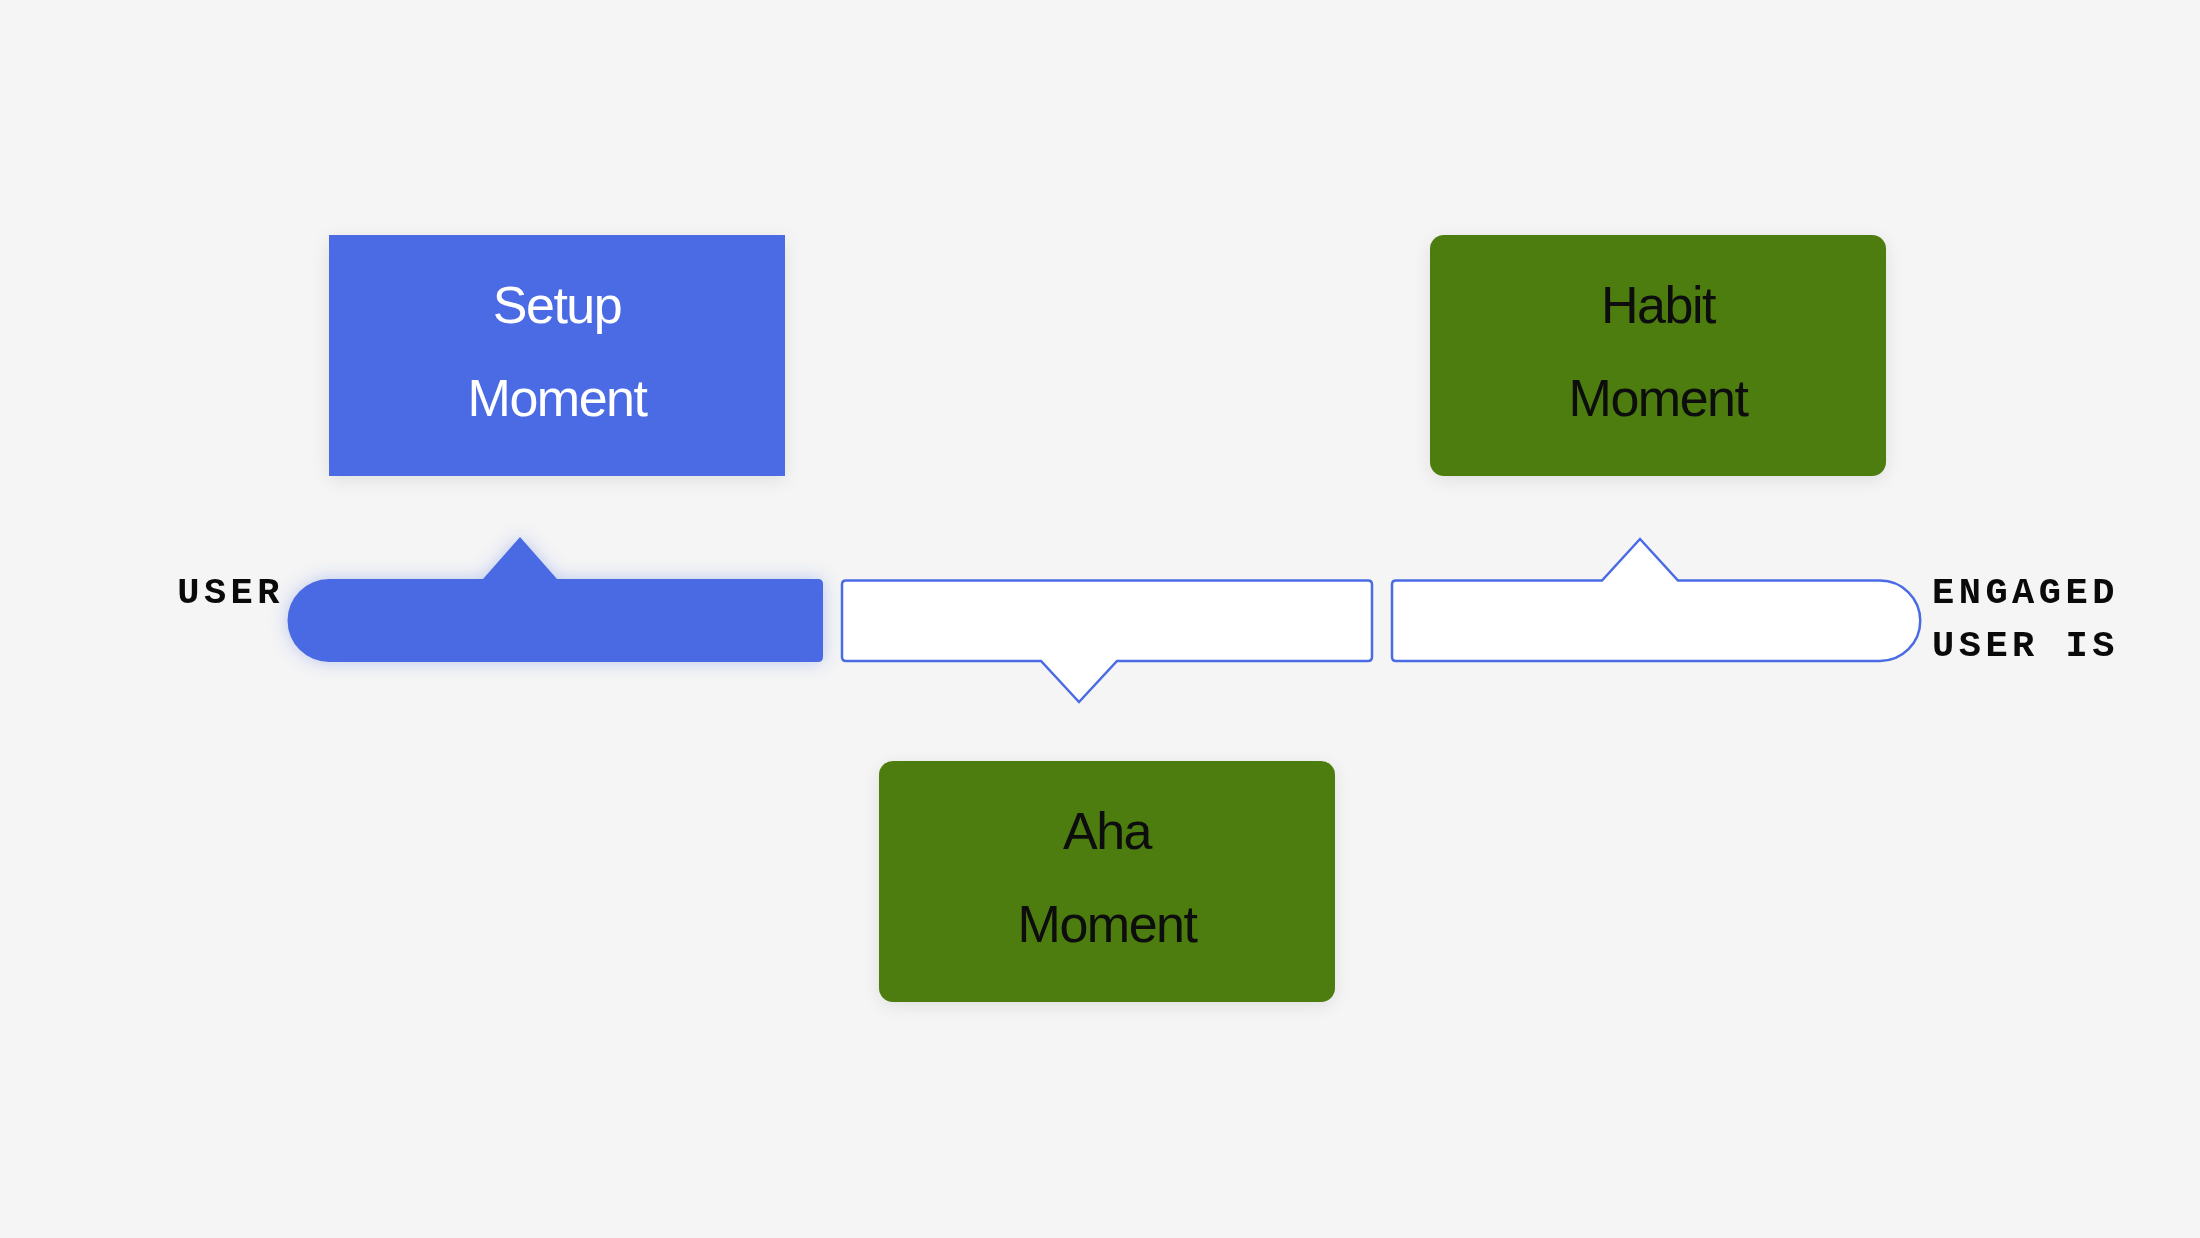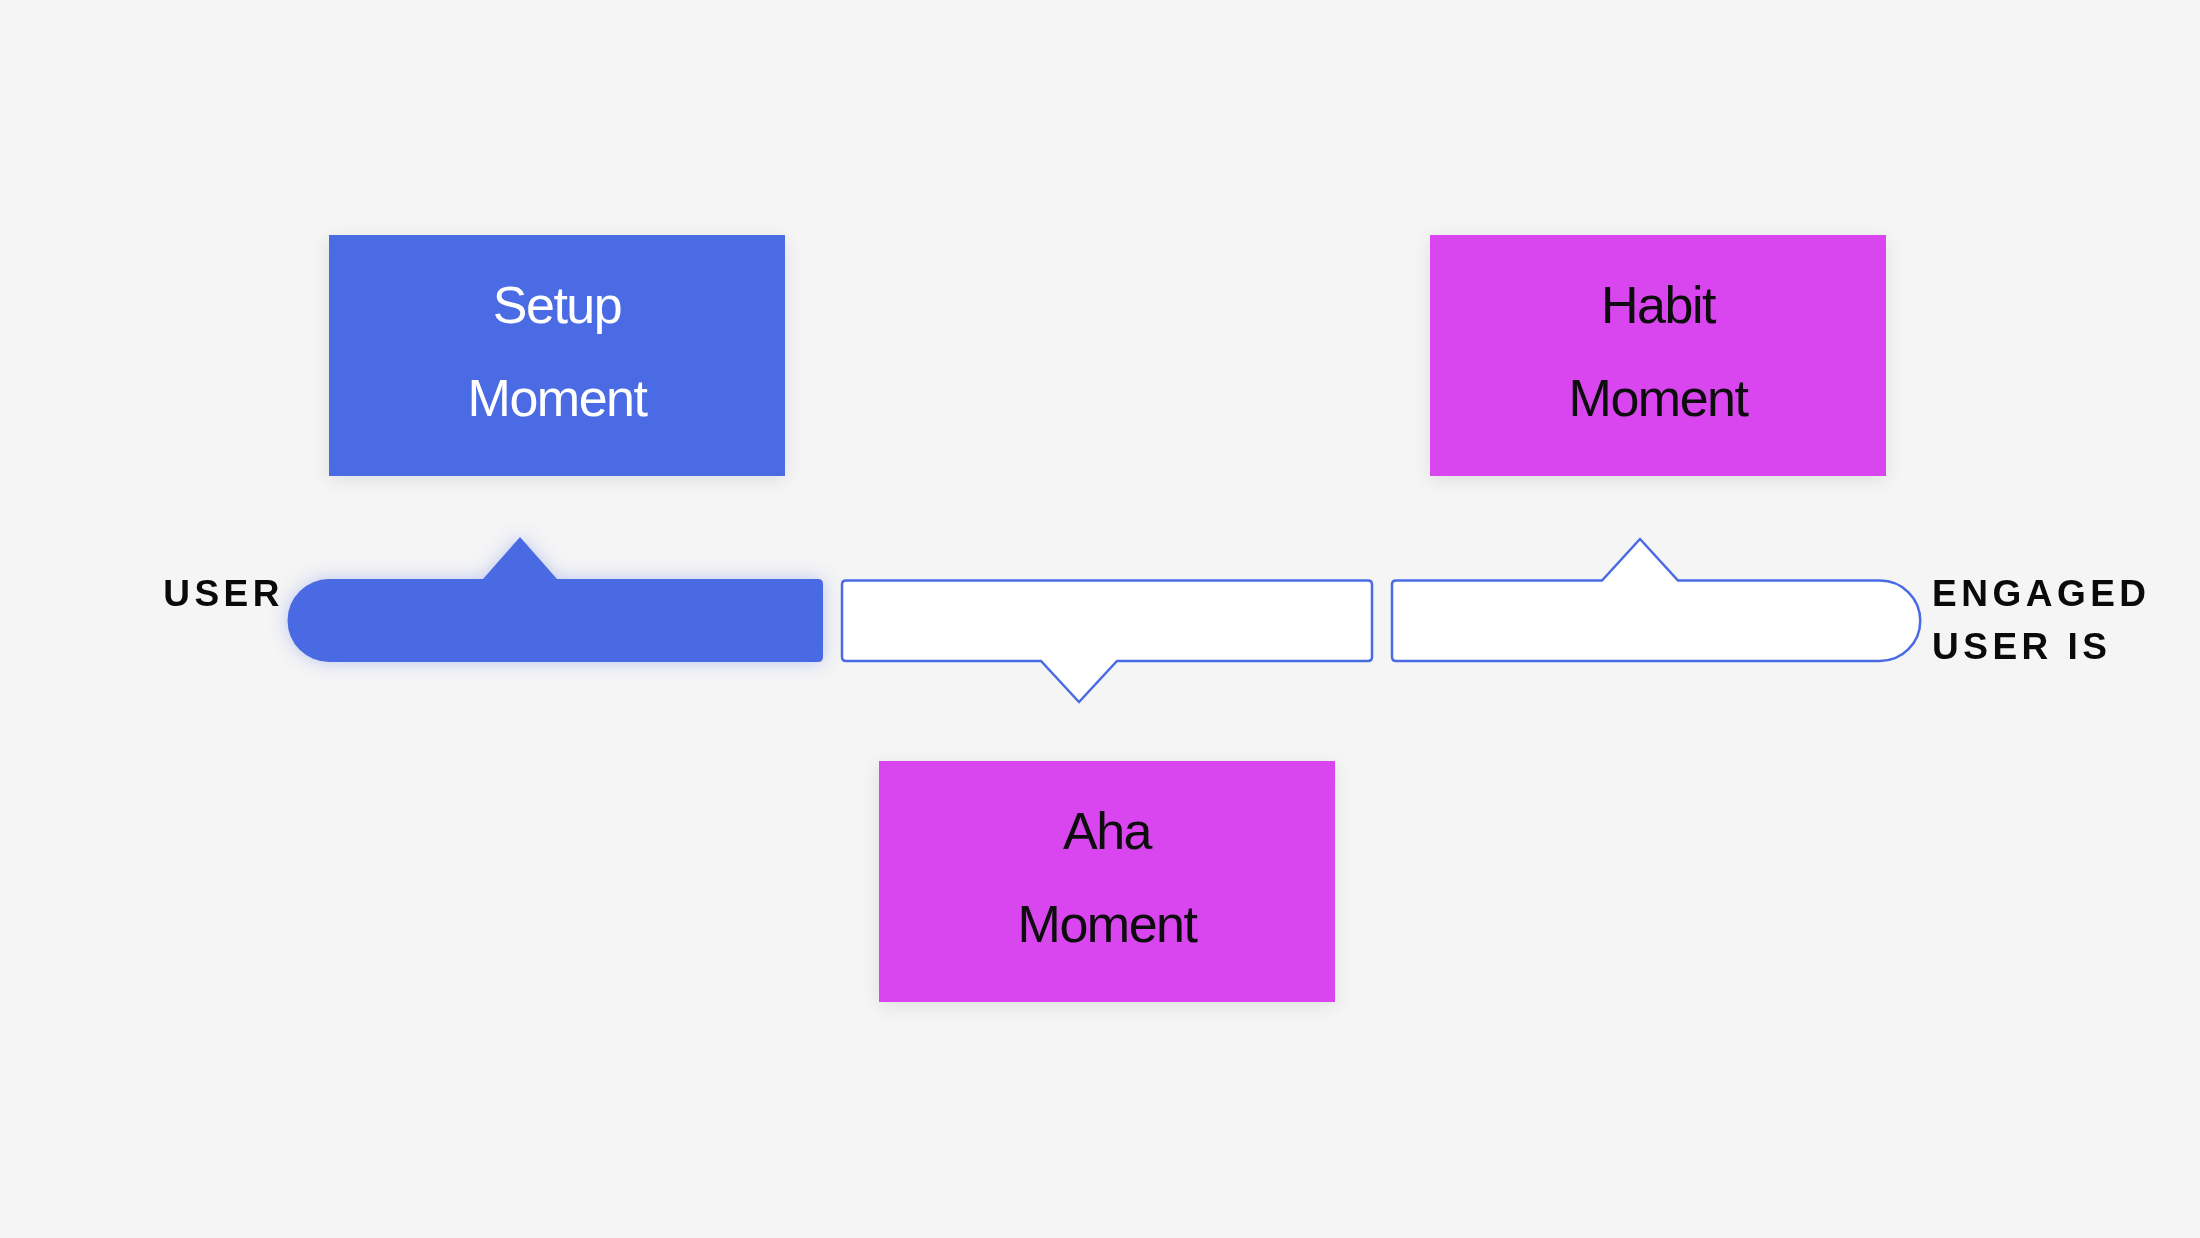--- a/index.html
+++ b/index.html
@@ -33,30 +33,31 @@
       text-align: center;
       padding-bottom: 8px;
       box-sizing: border-box;
     }
     .moment-box span { display: block; }
     .moment-box.active {
       background: #4a6be3;
       color: #ffffff;
     }
     .moment-box.inactive {
-      background: #d946ef;
+      background: #4d7c0f;
       color: #0d0d0d;
+      border-radius: 14px;
     }
     #setup-box { left: 329px; top: 235px; }
     #habit-box { left: 1430px; top: 235px; }
     #aha-box { left: 879px; top: 761px; }
 
     .endpoint-label {
       position: absolute;
-      font-family: Liberation Sans, sans-serif;
+      font-family: Liberation Mono, monospace;
       font-weight: bold;
       font-size: 37px;
       line-height: 53px;
       letter-spacing: 4.5px;
       color: #0a0a0a;
     }
     .endpoint-label span { display: block; }
     #start-label {
       right: calc(2200px - 284px);
       top: 567px;

